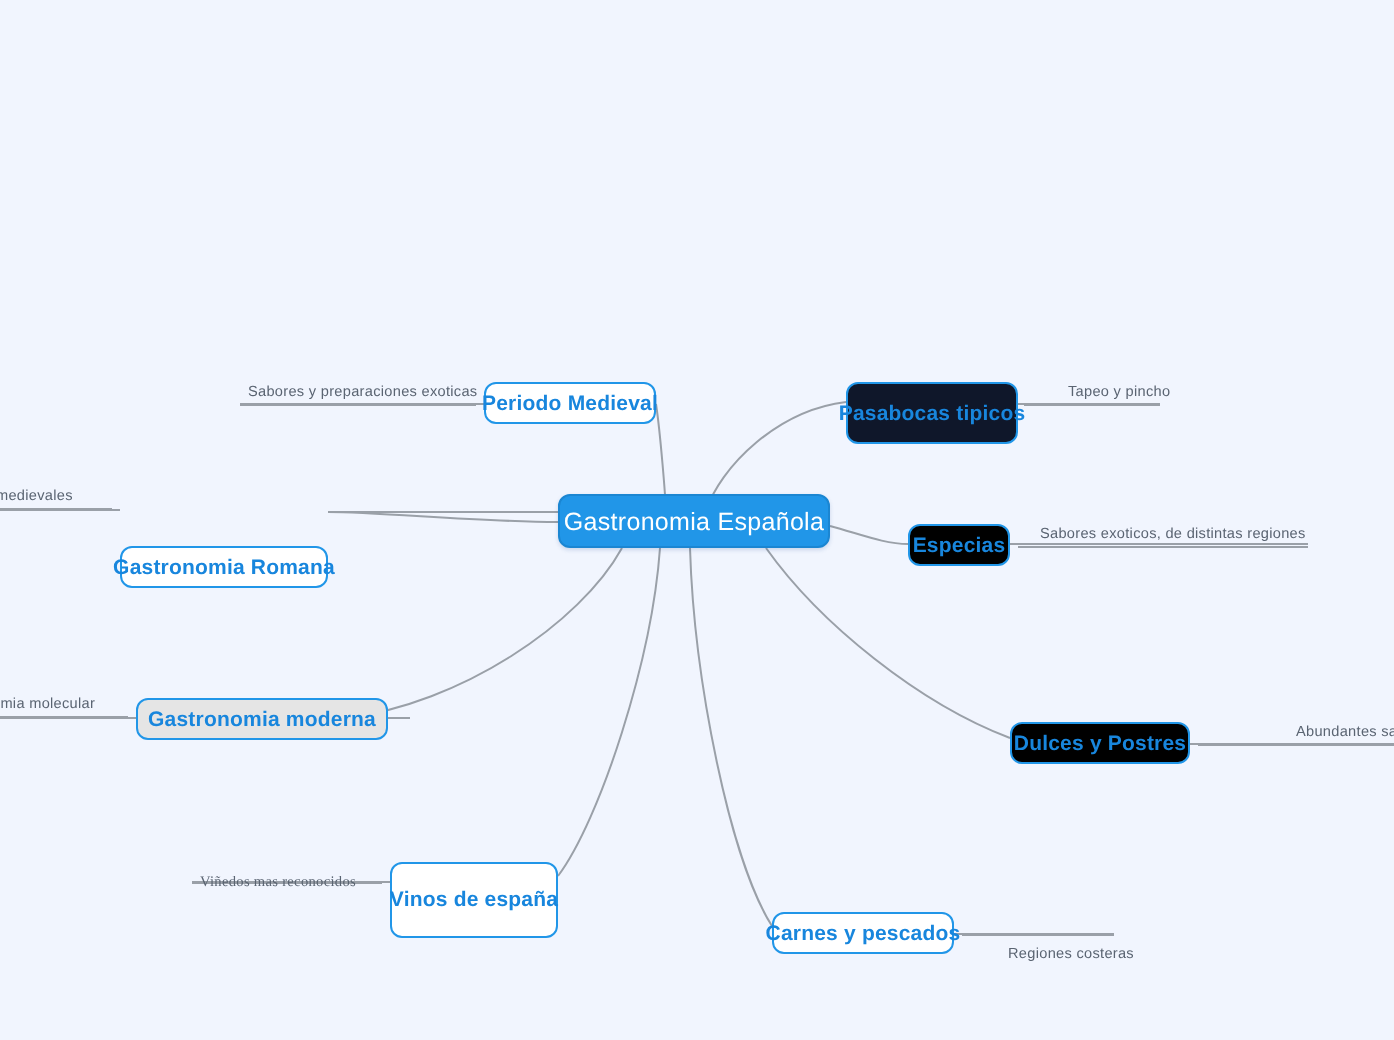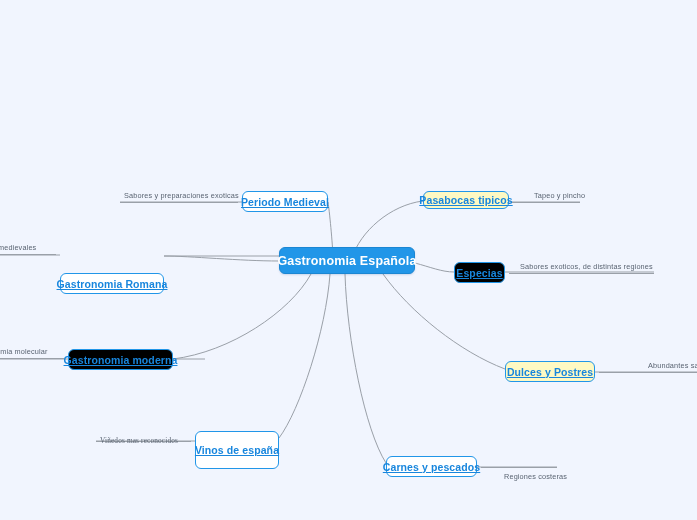--- a/index.html
+++ b/index.html
@@ -34,37 +34,36 @@
     white-space: nowrap;
     border-radius: 6px;
     display: flex;
     align-items: center;
     justify-content: center;
   }
   .node-root {
     background: #2196e8;
     border: 1px solid #1b86d2;
     color: #ffffff;
-    font-weight: bold;
+    font-weight: normal;
     font-size: 12.5px;
     letter-spacing: 0.15px;
     padding: 0 14px;
     height: 27px;
     box-shadow: 0 1px 2px rgba(30,80,150,0.18);
   }
   .node-branch {
     background: #ffffff;
     border: 1.4px solid #2196e8;
     color: #1886dd;
     font-weight: bold;
     font-size: 10.5px;
     letter-spacing: 0.1px;
     padding: 0 10px;
     height: 21px;
-    text-decoration: underline;
   }
   .leaf {
     position: absolute;
     color: #5a6472;
     font-size: 7.3px;
     letter-spacing: 0.15px;
     white-space: nowrap;
     padding-bottom: 15px;
   }
   .leaf-rule {
@@ -96,25 +95,25 @@
       <path d="M 595 372 L 697 372" fill="none" stroke="#9aa0a8" stroke-width="1"></path>
       <path d="M 477 467 L 557 467" fill="none" stroke="#9aa0a8" stroke-width="1"></path>
       <path d="M 164 256 L 279 256" fill="none" stroke="#9aa0a8" stroke-width="1"></path>
       <path d="M 173 359 L 205 359" fill="none" stroke="#9aa0a8" stroke-width="1"></path>
     </svg>
 
   <div id="node-layer">
       <div class="node node-root" style="left: 279px; top: 247px; width: 136px; height: 27px; background: rgb(33, 150, 232); color: rgb(255, 255, 255);">Gastronomia Española</div>
       <div class="node node-branch" style="left: 242px; top: 191px; width: 86px; height: 21px; border-color: rgb(33, 150, 232); background: rgb(255, 255, 255); color: rgb(24, 134, 221);">Periodo Medieval</div>
       <div class="node node-branch" style="left: 60px; top: 245px; width: 104px; height: 21px; border-color: rgb(33, 150, 232); background: rgb(255, 255, 255); color: rgb(24, 134, 221); margin-top: 28px;">Gastronomia Romana</div>
-      <div class="node node-branch" style="left: 68px; top: 349px; width: 105px; height: 21px; border-color: rgb(33, 150, 232); background: #000000; color: rgb(24, 134, 221); text-align: center;">Gastronomia moderna</div>
+      <div class="node node-branch" style="left: 68px; top: 349px; width: 126px; height: 21px; border-color: rgb(33, 150, 232); background: #e5e5e5; color: rgb(24, 134, 221); text-align: center;">Gastronomia moderna</div>
       <div class="node node-branch" style="left: 195px; top: 431px; width: 84px; height: 38px; border-color: rgb(33, 150, 232); background: rgb(255, 255, 255); color: rgb(24, 134, 221);">Vinos de españa</div>
-      <div class="node node-branch" style="left: 423px; top: 191px; width: 86px; height: 18px; border-color: rgb(33, 150, 232); background: #fef9c3; color: rgb(24, 134, 221);">Pasabocas tipicos</div>
+      <div class="node node-branch" style="left: 423px; top: 191px; width: 86px; height: 31px; border-color: rgb(33, 150, 232); background: #0f172a; color: rgb(24, 134, 221);">Pasabocas tipicos</div>
       <div class="node node-branch" style="left: 454px; top: 262px; width: 51px; height: 21px; border-color: rgb(33, 150, 232); background: #000000; color: rgb(24, 134, 221);">Especias</div>
-      <div class="node node-branch" style="left: 505px; top: 361px; width: 90px; height: 21px; border-color: rgb(33, 150, 232); background: #fef9c3; color: rgb(24, 134, 221); text-align: right;">Dulces y Postres</div>
+      <div class="node node-branch" style="left: 505px; top: 361px; width: 90px; height: 21px; border-color: rgb(33, 150, 232); background: #000000; color: rgb(24, 134, 221); text-align: right;">Dulces y Postres</div>
       <div class="node node-branch" style="left: 386px; top: 456px; width: 91px; height: 21px; border-color: rgb(33, 150, 232); background: rgb(255, 255, 255); color: rgb(24, 134, 221);">Carnes y pescados</div>
       <div class="leaf-rule" style="left: 120px; top: 202px; width: 118px; background: rgb(154, 160, 168);"></div>
       <div class="leaf" style="left: 124px; top: 191px; color: rgb(90, 100, 114);">Sabores y preparaciones exoticas</div>
       <div class="leaf-rule" style="left: 0px; top: 254px; width: 56px; background: rgb(154, 160, 168);"></div>
       <div class="leaf" style="left: -2px; top: 243px; color: rgb(90, 100, 114);">medievales</div>
       <div class="leaf-rule" style="left: 0px; top: 358px; width: 64px; background: rgb(154, 160, 168);"></div>
       <div class="leaf" style="left: -4px; top: 347px; color: rgb(90, 100, 114);">omia molecular</div>
       <div class="leaf-rule" style="left: 96px; top: 441px; width: 95px; background: rgb(154, 160, 168);"></div>
       <div class="leaf" style="left: 100px; top: 436px; color: rgb(90, 100, 114); font-family: Liberation Serif, serif;">Viñedos mas reconocidos</div>
       <div class="leaf-rule" style="left: 512px; top: 202px; width: 68px; background: rgb(154, 160, 168);"></div>

